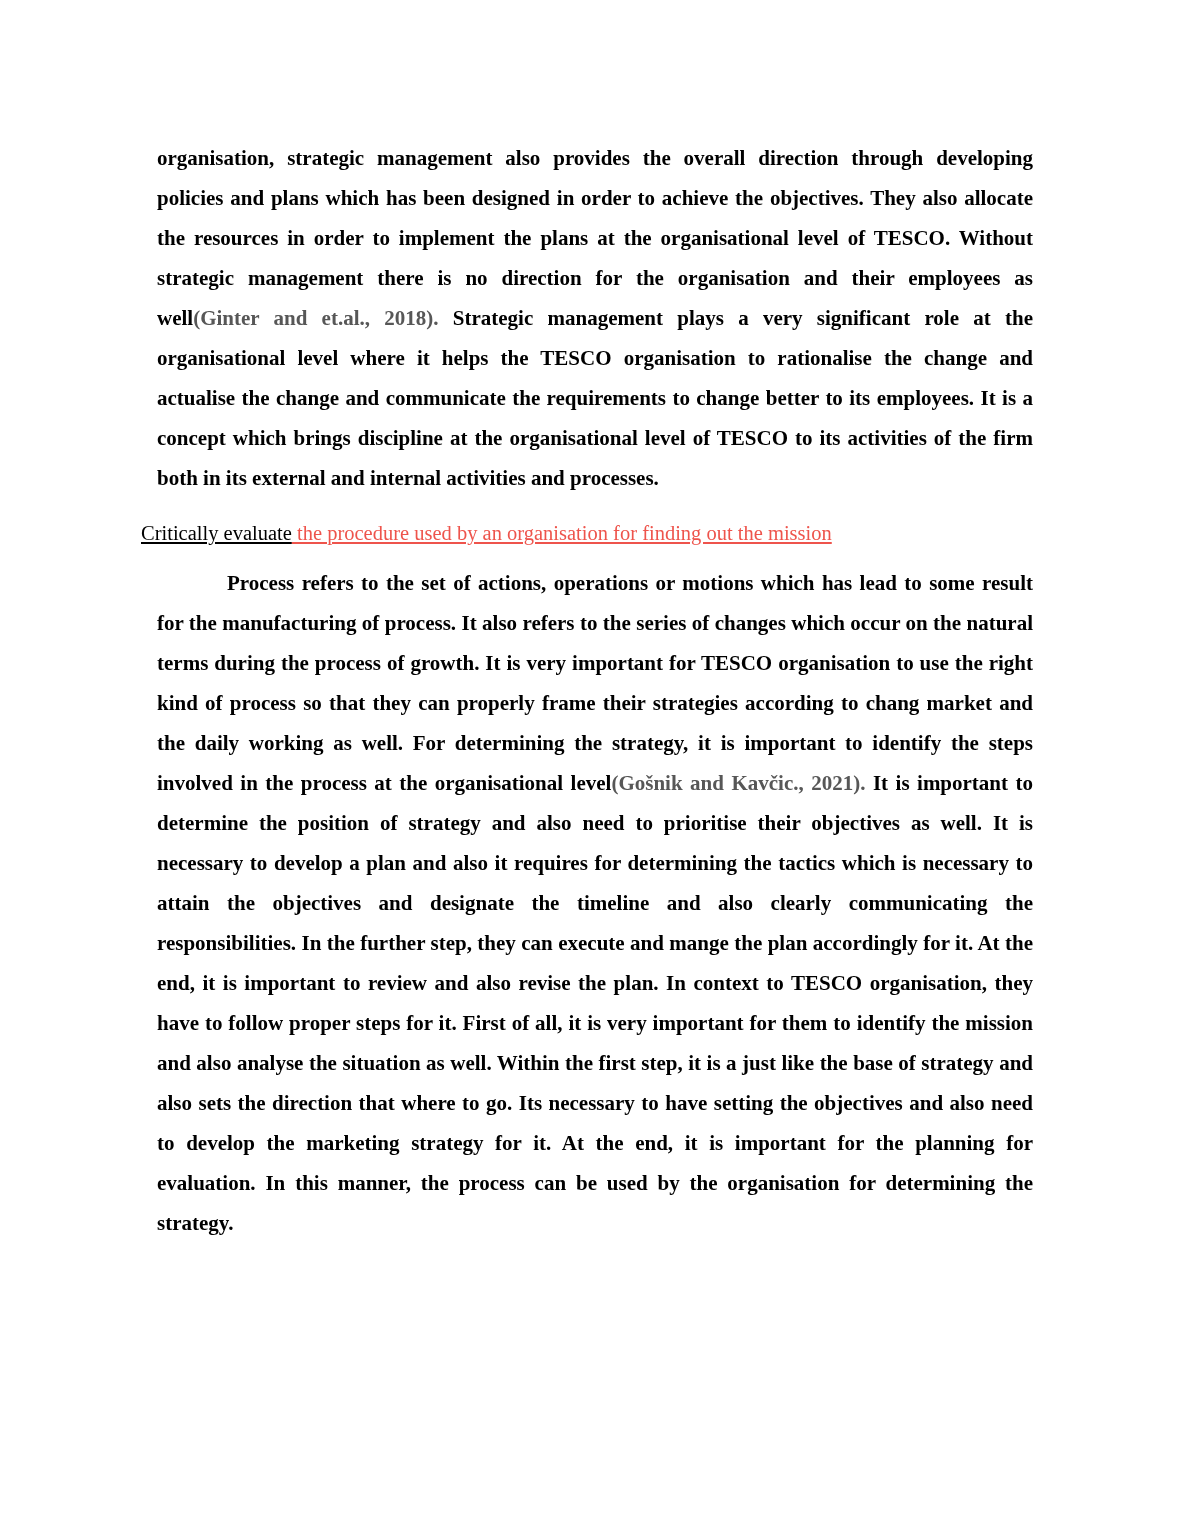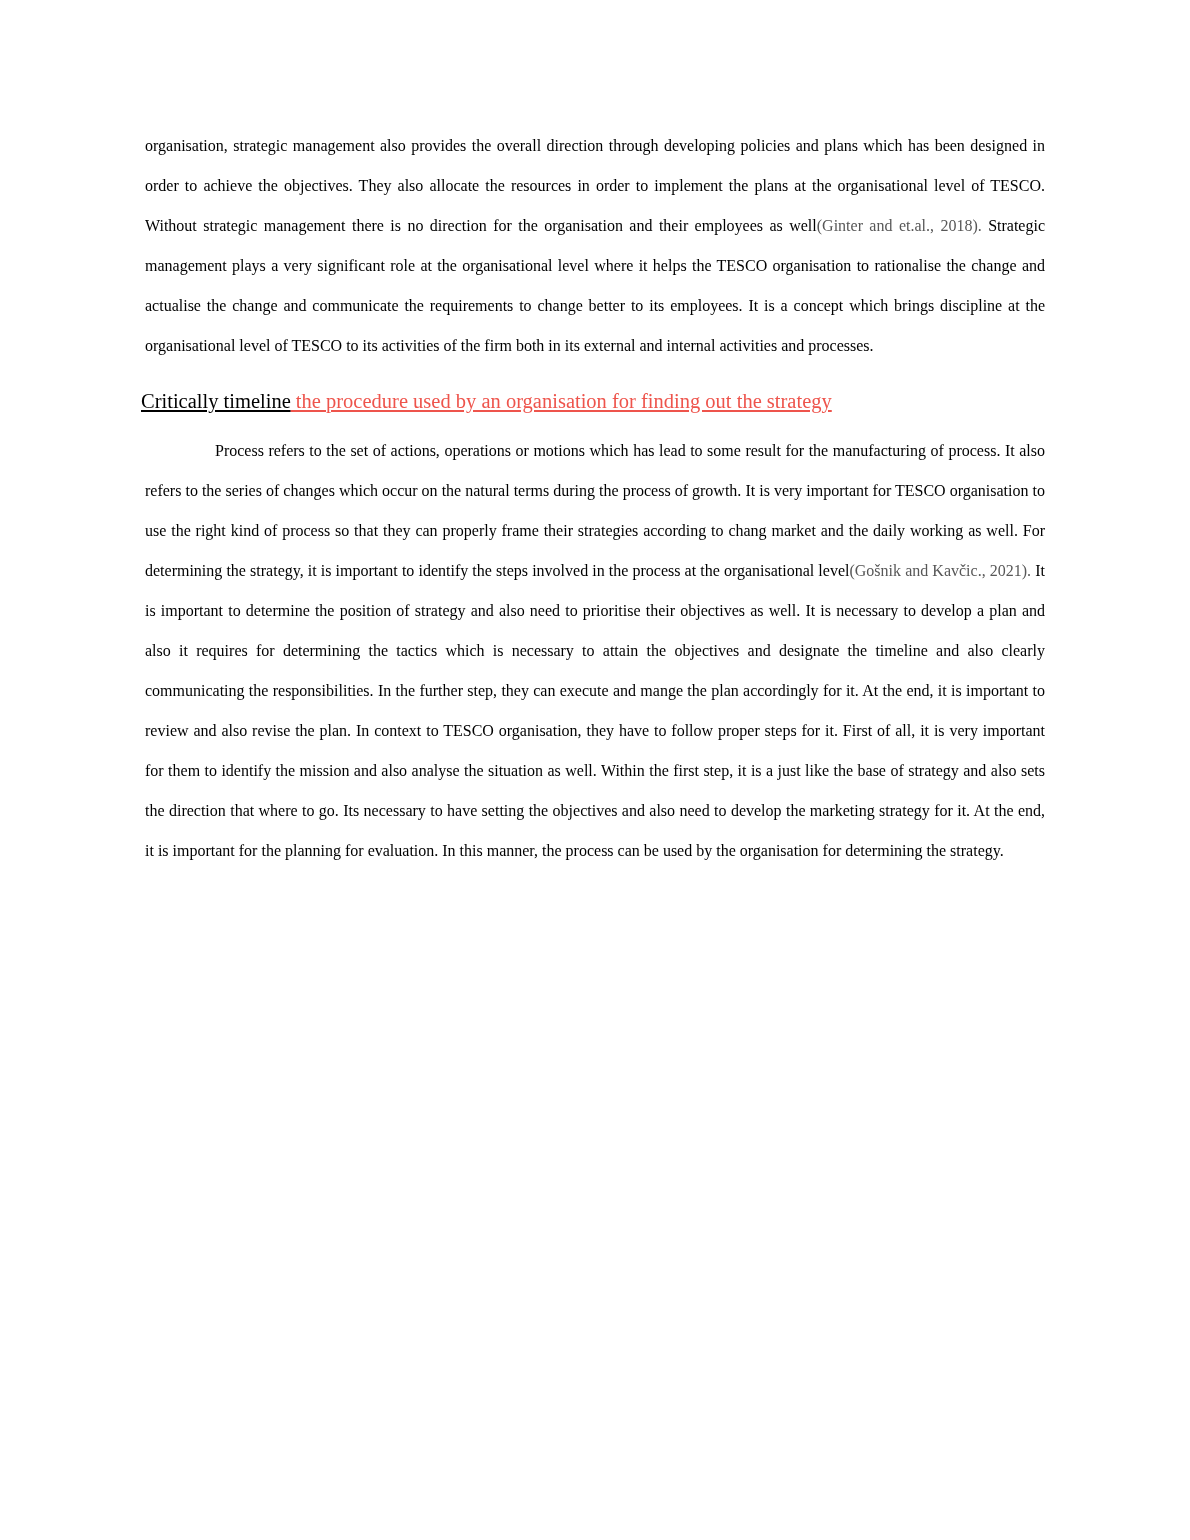--- a/index.html
+++ b/index.html
@@ -15,25 +15,26 @@
   }
   .page {
     box-sizing: border-box;
     width: 1190px;
     height: 1540px;
     padding: 122px 141px 40px 141px;
     background: #ffffff;
     overflow: hidden;
   }
   .para {
-    margin: 4px;
-    font-size: 16px;
+    margin: 16px;
+    font-size: 21px;
     line-height: 40px;
     text-align: justify;
     color: #000000;
+    font-weight: bold;
   }
   .para.space-below { margin-bottom: 15px; }
   .para.space-above { margin-top: 10px; }
   .indent { text-indent: 70px; }
   .cite { color: #575757; }
   .heading {
     margin: 0;
     font-size: 20.5px;
     line-height: 40px;
     text-align: left;
@@ -47,18 +48,18 @@
     text-decoration: underline;
   }
 </style>
 </head>
 <body>
 
 <div class="page">
 
   <p class="para space-below"><span>organisation, strategic management also provides the overall direction through developing policies and plans which has been designed in order to achieve  the objectives. They also allocate the resources in order to implement the plans at the organisational level of TESCO. Without strategic management there is no direction for the organisation and their employees as well</span><span class="cite">(Ginter and et.al., 2018).</span><span> Strategic management plays a very significant role at the organisational level where it helps the TESCO organisation to rationalise the change and actualise the change and communicate the requirements to change better to its employees. It is a concept which brings discipline at the organisational level of TESCO to its activities of the firm both in its external and internal activities and processes.</span></p>
 
-  <p class="heading"><span class="u-black">Critically timeline</span><span class="u-red"> the procedure used by an organisation for finding out the strategy </span></p>
+  <p class="heading"><span class="u-black">Critically evaluate</span><span class="u-red"> the procedure used by an organisation for finding out the mission </span></p>
 
 
   <p class="para indent space-above"><span>Process refers to the set of actions, operations or motions which has lead to some result for the manufacturing of process. It also refers to the series of changes which occur on the natural terms during the process of growth. It is very important for TESCO organisation to use the right kind of process so that they can properly frame their strategies according to chang market and the daily working as well. For determining the strategy, it is important to identify the steps involved in the process at the organisational level</span><span class="cite">(Gošnik and Kavčic., 2021).</span><span>  It is important to determine the position of strategy and also need to prioritise their objectives as well. It is necessary to develop a plan and also it requires for determining the tactics which is necessary to attain the objectives and designate the timeline and also clearly communicating the responsibilities. In the further step, they can execute and mange the plan accordingly for it. At the end, it is important to review  and also revise the plan. In context to  TESCO organisation, they have to follow proper steps for it. First of all, it is very important for them to identify the mission and also analyse the situation as well. Within the first step, it is a just like the base of strategy and also sets the direction that where to go. Its necessary to have setting the objectives and also need to develop the marketing strategy for it.   At the end, it is important for the planning for evaluation. In this manner, the process can be used by the organisation for determining the strategy.</span></p>
 
 </div>
 
 </body></html>

